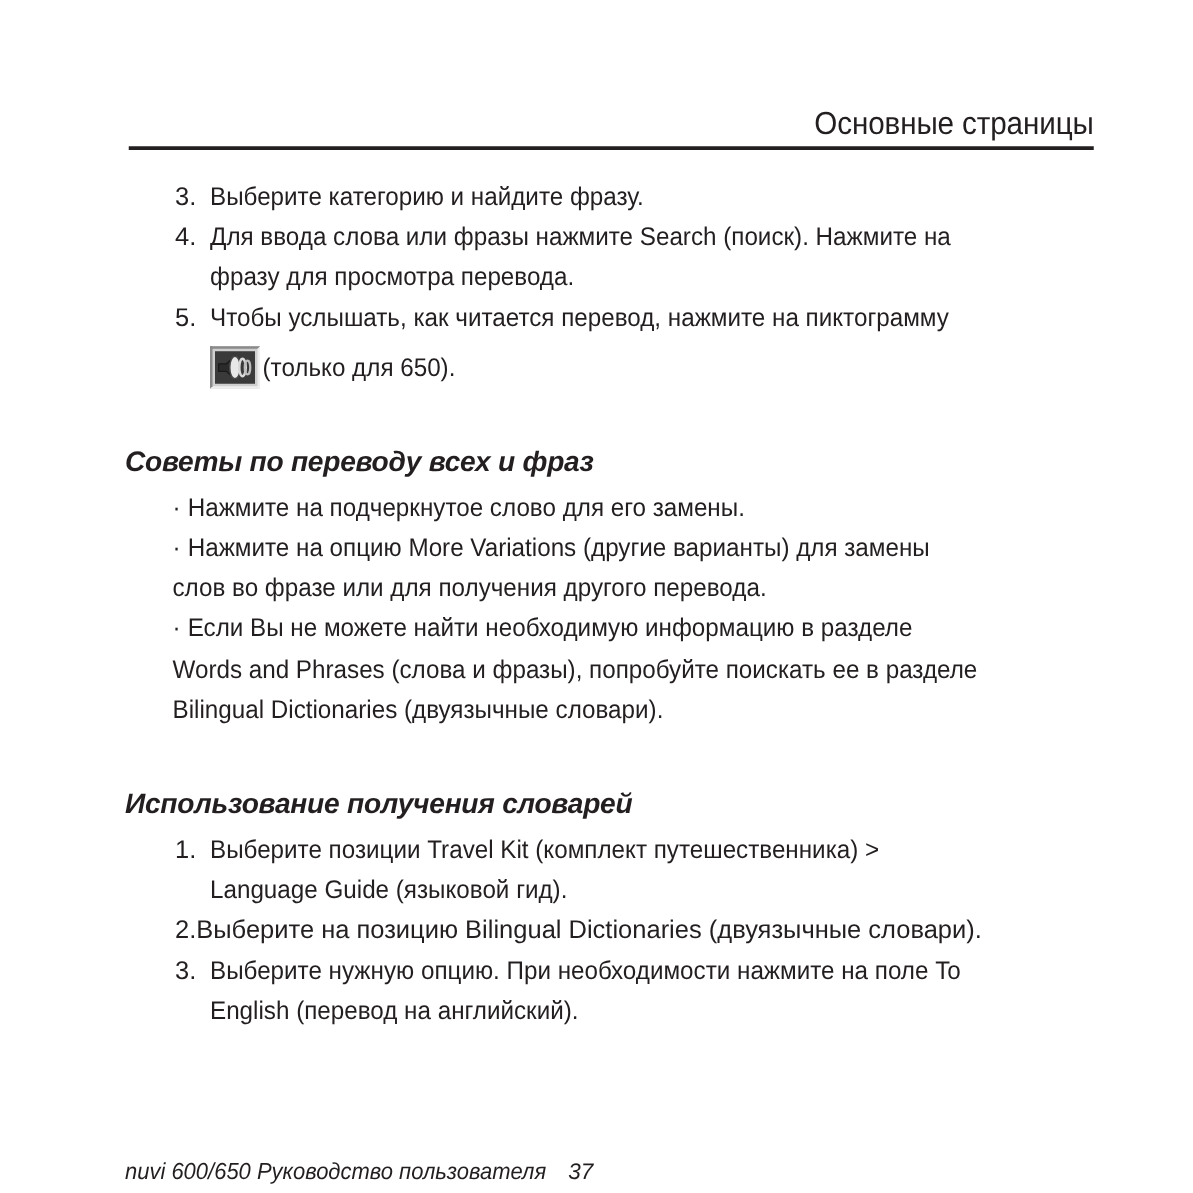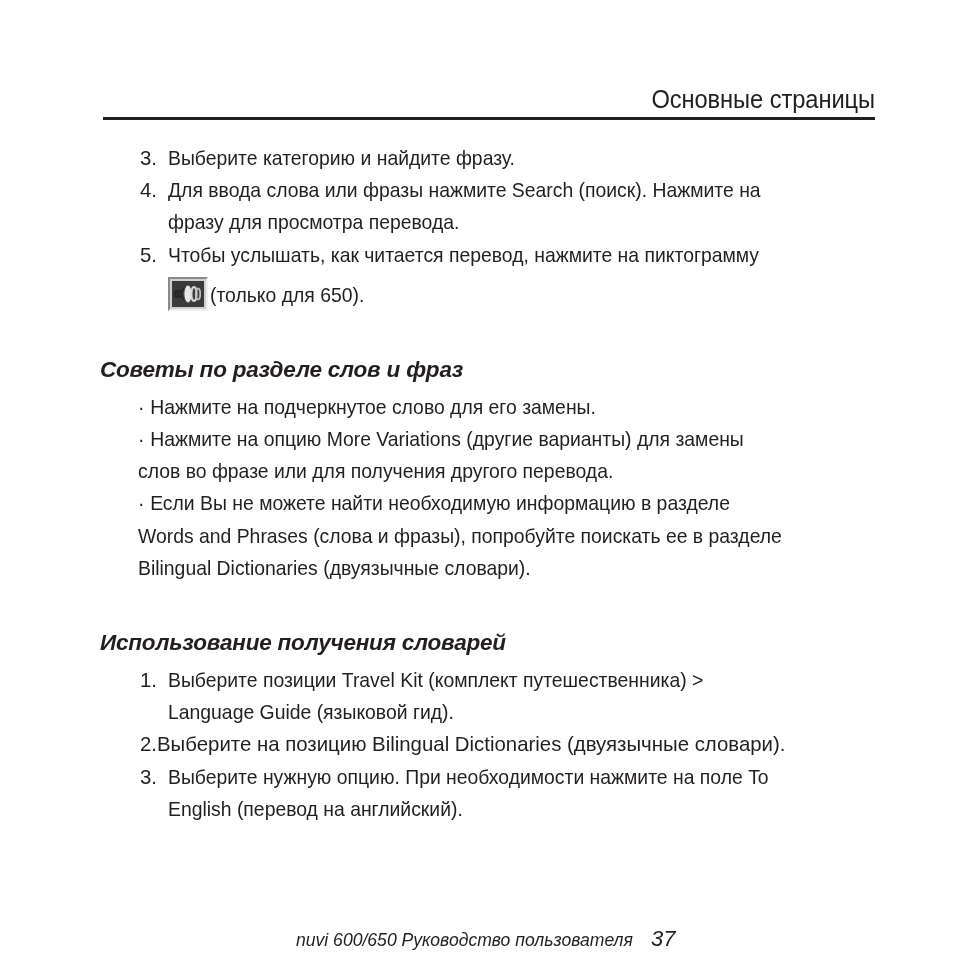--- a/index.html
+++ b/index.html
@@ -159,32 +159,32 @@
     white-space: nowrap;
   }
 
   
   .footer {
     position: absolute;
     left: 100px;
     top: 890px;
     width: 772px;
     display: flex;
-    justify-content: center;
+    justify-content: flex-start;
     align-items: baseline;
     font-style: italic;
     font-size: 18.5px;
   }
   .footer-left {
     transform: scaleX(0.95);
     transform-origin: left center;
     white-space: nowrap;
   }
   .footer-right {
-    font-size: 22px;
+    font-size: 18px;
   }
 </style>
 </head>
 <body>
 
 <div class="page">
 
   <div class="header">
     <div class="header-title">Основные страницы</div>
     <div class="header-rule"></div>
@@ -217,21 +217,21 @@
             <ellipse cx="21" cy="11" rx="2.6" ry="7" fill="none" stroke="#d8d8d8" stroke-width="2"></ellipse>
             <ellipse cx="25" cy="11" rx="2.2" ry="5.5" fill="none" stroke="#bdbdbd" stroke-width="1.8"></ellipse>
           </svg>
         </span>
       </span>
       <span class="icon-tail txt">(только для 650).</span>
     </div>
 
     <div class="gap-lg"></div>
 
-    <h2 class="section-heading">Советы по разделе слов и фраз</h2>
+    <h2 class="section-heading">Советы по переводу всех и фраз</h2>
     <div class="gap-xs"></div>
 
     <div class="bullist">
       <div class="bulitem">
         <span class="txt"><span class="dot">·</span><span>Нажмите на подчеркнутое слово для его замены.</span></span>
       </div>
       <div class="bulitem">
         <span class="txt"><span class="dot">·</span><span>Нажмите на опцию More Variations (другие варианты) для замены</span></span>
         <span class="txt">слов во фразе или для получения другого перевода.</span>
       </div>

